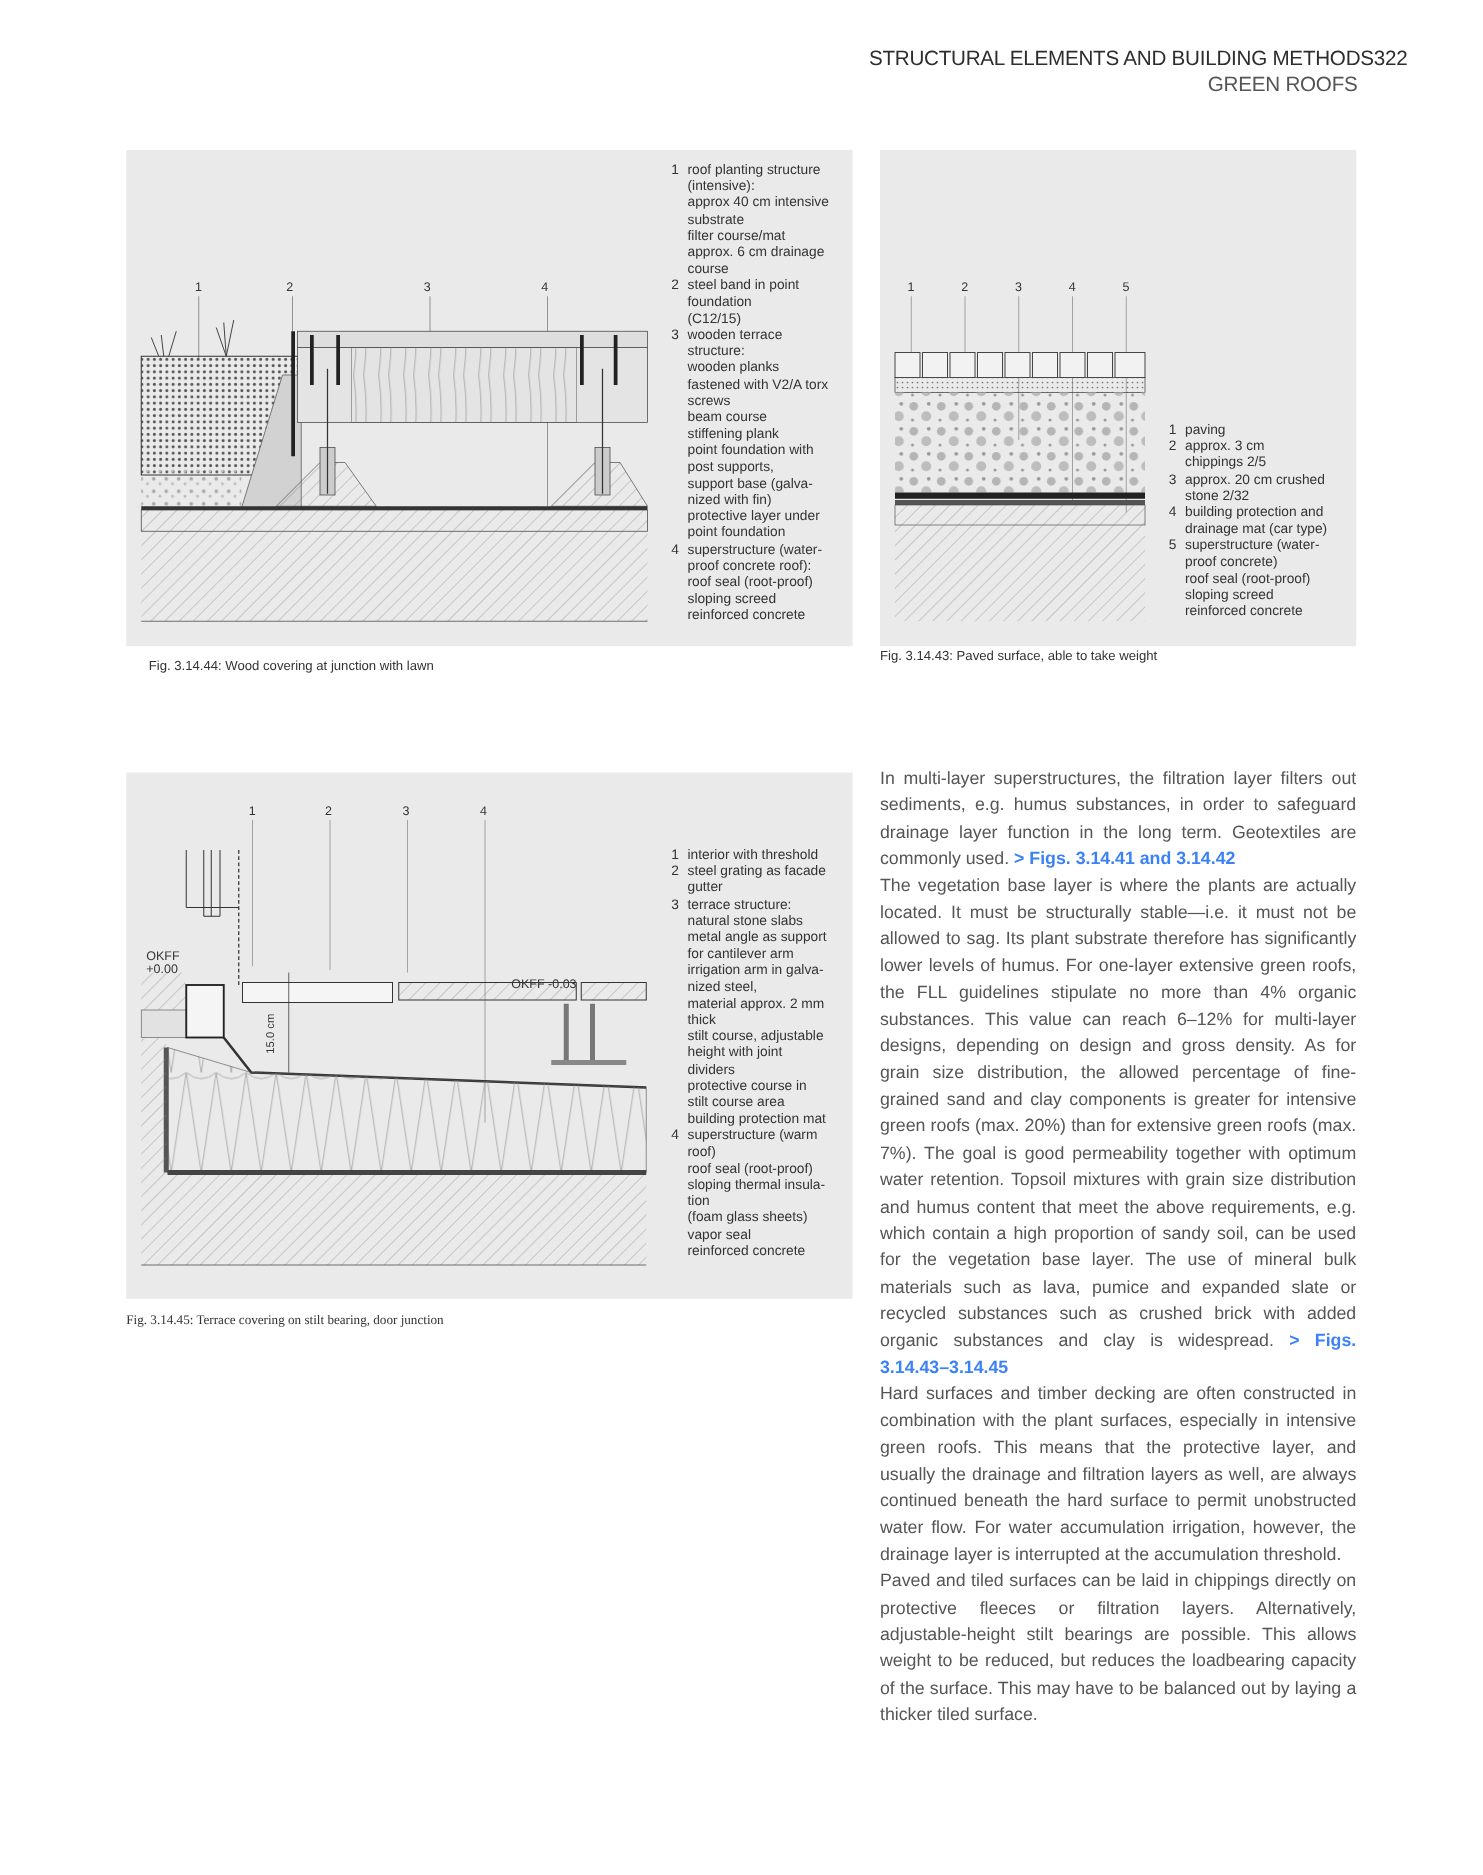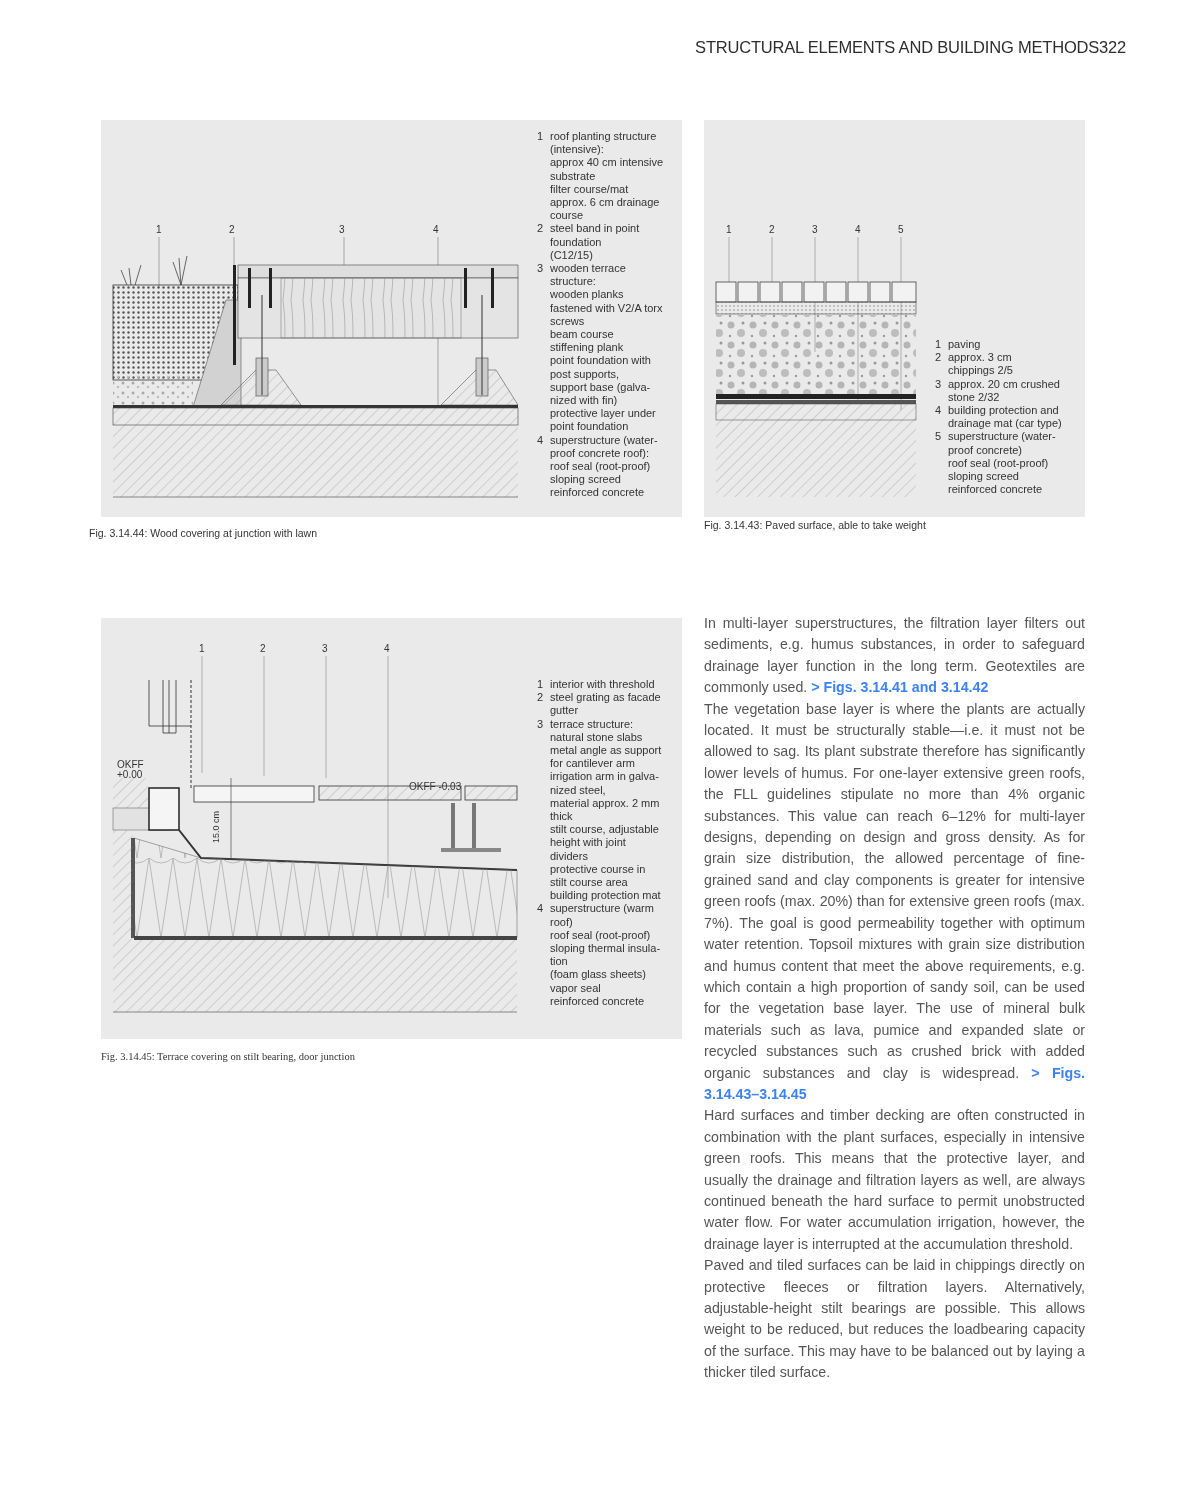--- a/index.html
+++ b/index.html
@@ -19,20 +19,21 @@
   svg text{font-family:"Liberation Sans",sans-serif;}
 </style>
 </head>
 <body>
 
 <div class="hdr">
   <div class="row1">
     <span>STRUCTURAL ELEMENTS AND BUILDING METHODS</span>
     <span>322</span>
   </div>
+  <div class="sub">GREEN ROOFS</div>
 </div>
 
 <div class="panel" style="left:101px;top:120px;width:581px;height:397px;">
   <svg width="420" height="397" viewBox="0 0 420 397" style="position:absolute;left:0;top:0;">
     <defs>
       <pattern id="hatch1" width="8" height="8" patternUnits="userSpaceOnUse" patternTransform="rotate(45)">
         <line x1="0" y1="0" x2="0" y2="8" stroke="#888" stroke-width="0.6"></line>
       </pattern>
       <pattern id="dots1" width="5" height="5" patternUnits="userSpaceOnUse">
         <circle cx="2.5" cy="2.5" r="1.2" fill="#555"></circle>
@@ -128,21 +129,21 @@
         <div class="lines">
       <div>superstructure (water-</div>
           <div>proof concrete roof):</div>
           <div>roof seal (root-proof)</div>
           <div>sloping screed</div>
           <div>reinforced concrete</div>
         </div>
       </div>
   </div>
 </div>
-<div class="caption" style="left:89px;top:527px;">Fig. 3.14.44: Wood covering at junction with lawn</div>
+<div class="caption" style="left:119px;top:527px;">Fig. 3.14.44: Wood covering at junction with lawn</div>
 
 <div class="panel" style="left:704px;top:120px;width:381px;height:397px;">
   <svg width="220" height="397" viewBox="0 0 220 397" style="position:absolute;left:0;top:0;">
     <defs>
       <pattern id="hatch2" width="8" height="8" patternUnits="userSpaceOnUse" patternTransform="rotate(45)">
         <line x1="0" y1="0" x2="0" y2="8" stroke="#888" stroke-width="0.6"></line>
       </pattern>
       <pattern id="stone2" width="22" height="20" patternUnits="userSpaceOnUse">
         <circle cx="5" cy="5" r="3.5" fill="#b5b5b5"></circle>
           <circle cx="15" cy="13" r="4" fill="#bdbdbd"></circle>

